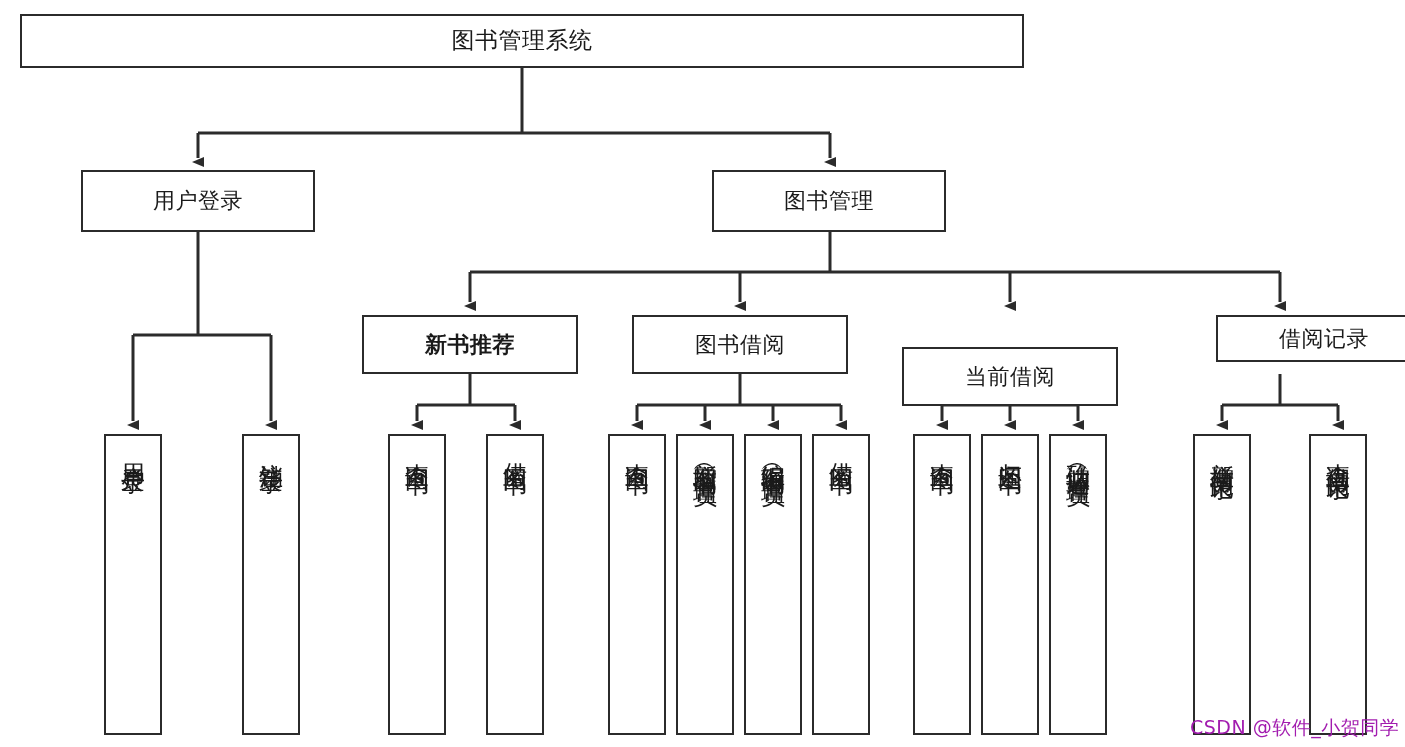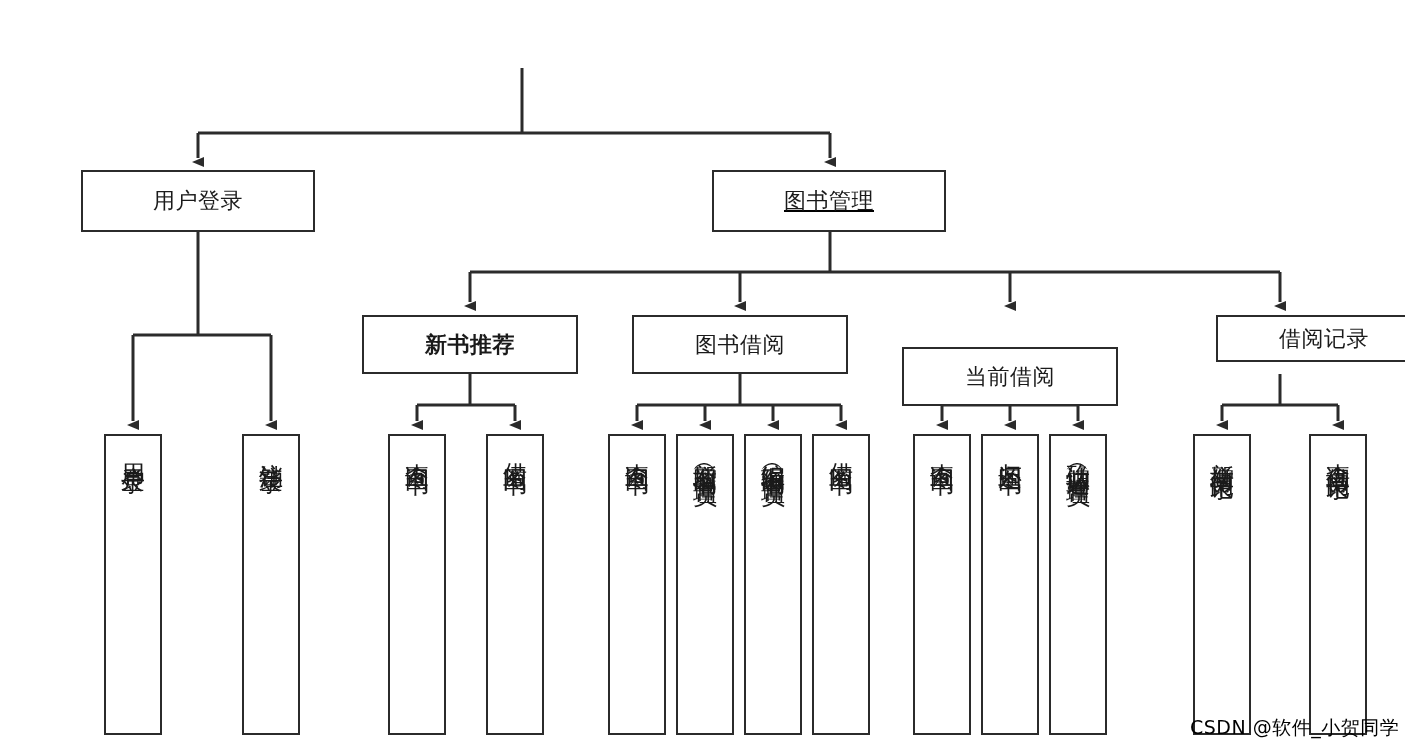--- a/index.html
+++ b/index.html
@@ -34,21 +34,21 @@
   }
   .node.vert .label{
     writing-mode:vertical-rl;
     text-orientation:upright;
     font-size:24px;
     letter-spacing:3px;
     line-height:1;
   }
   .watermark{
     position:absolute;
-    color:#000000;
+    color:#a21caf;
     font-size:19px;
     white-space:nowrap;
     letter-spacing:0.5px;
     pointer-events:none;
   }
 </style>
 </head>
 <body>
 
 <div id="stage">
@@ -96,25 +96,28 @@
       <path d="M1010,405 L1010,421" marker-end="url(#arrow)"></path>
       <path d="M1078,405 L1078,421" marker-end="url(#arrow)"></path>
 
       <path d="M1280,374 L1280,405"></path>
       <path d="M1222,405 L1338,405"></path>
       <path d="M1222,405 L1222,421" marker-end="url(#arrow)"></path>
       <path d="M1338,405 L1338,421" marker-end="url(#arrow)"></path>
     </g>
   </svg>
 
+  <div class="node horiz root" style="left:20px;top:14px;width:1004px;height:54px;">
+    <span class="label">图书管理系统</span>
+  </div>
 
   <div class="node horiz" style="left:81px;top:170px;width:234px;height:62px;">
     <span class="label">用户登录</span>
   </div>
-  <div class="node horiz" style="left:712px;top:170px;width:234px;height:62px;text-decoration:underline;">
+  <div class="node horiz" style="left:712px;top:170px;width:234px;height:62px;">
     <span class="label">图书管理</span>
   </div>
 
   <div class="node horiz" style="left:362px;top:315px;width:216px;height:59px;font-weight:bold;">
     <span class="label">新书推荐</span>
   </div>
   <div class="node horiz" style="left:632px;top:315px;width:216px;height:59px;">
     <span class="label">图书借阅</span>
   </div>
   <div class="node horiz" style="left:902px;top:315px;width:216px;height:59px;margin-top:32px;">

